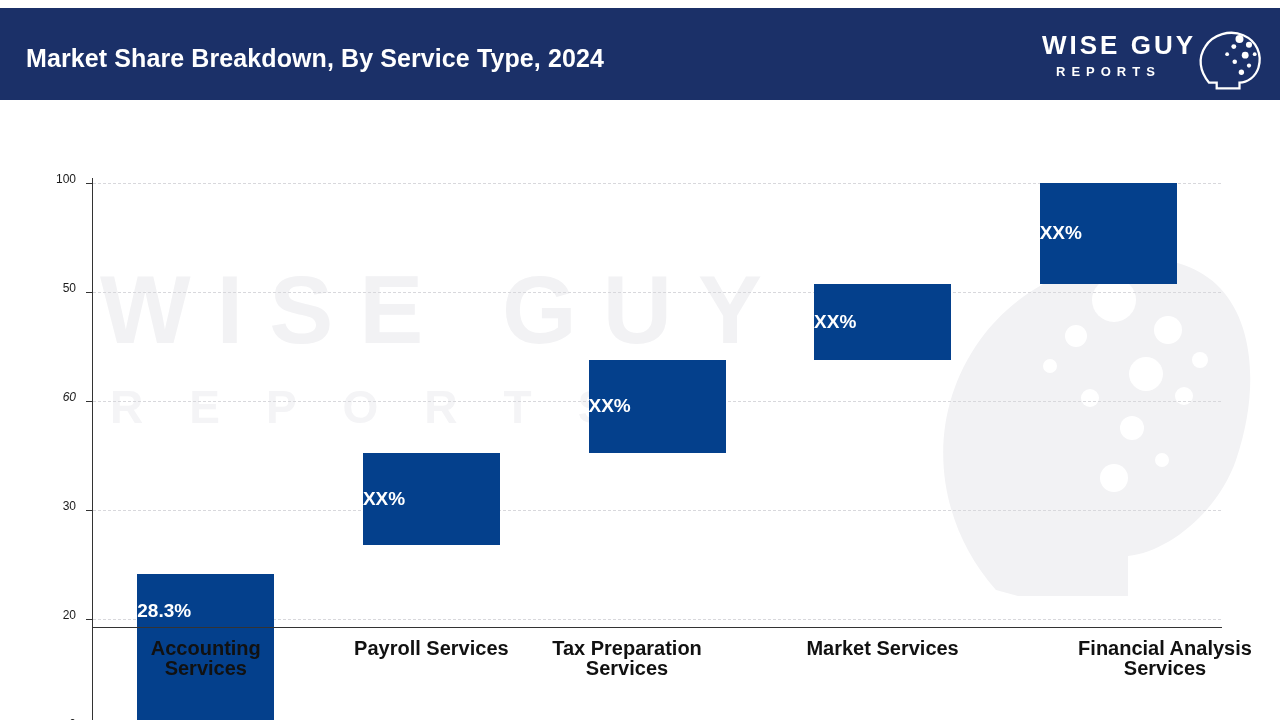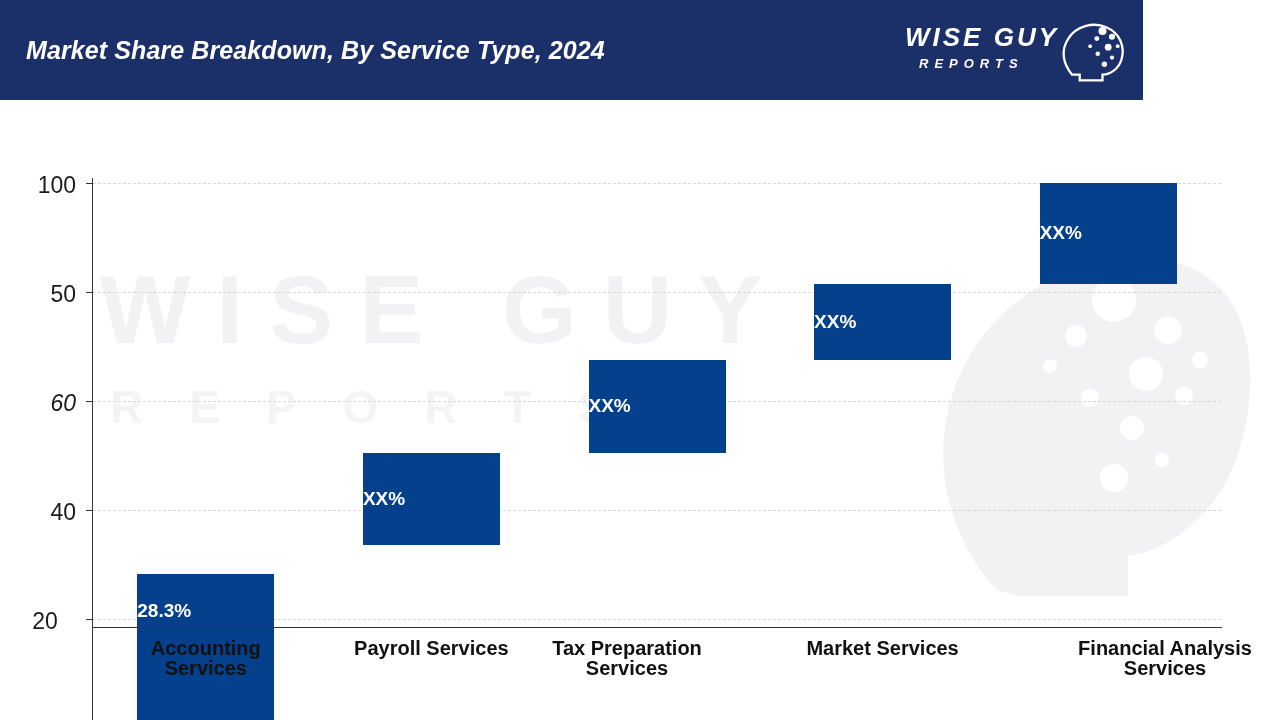--- a/index.html
+++ b/index.html
@@ -17,26 +17,25 @@
     position: relative;
     width: 1280px;
     height: 720px;
     background: #ffffff;
   }
 
   
   #header {
     position: absolute;
     left: 0;
-    top: 0;
-    width: 1143px;
+    top: 8px;
+    width: 1280px;
     height: 100px;
     background: #1b3068;
     box-sizing: border-box;
-    font-style: italic;
   }
   #header-title {
     position: absolute;
     left: 26px;
     top: 36px;
     font-size: 25px;
     font-weight: bold;
     color: #ffffff;
     letter-spacing: 0.1px;
     white-space: nowrap;
@@ -151,21 +150,21 @@
     top: 527px;
     width: 1130px;
     height: 0;
     border-top: 1px solid #333333;
   }
   .ytick-label {
     position: absolute;
     right: 0;
     width: 60px;
     text-align: right;
-    font-size: 23px;
+    font-size: 12px;
     color: #1a1a1a;
     transform: translateY(-11px);
   }
   .ytick-mark {
     position: absolute;
     left: 86px;
     width: 7px;
     height: 0;
     border-top: 1px solid #333333;
   }
@@ -259,23 +258,23 @@
         <div class="bar" style="left: 946.7px; top: 0px; width: 137px; height: 100.825px; background: rgb(4, 64, 140);">
           <span class="bar-label">XX%</span>
         </div>
       </div>
 
     <div id="axis-y"></div>
     <div id="axis-x"></div>
 
     <div id="ylabels">
         <div class="ytick-label" style="top: 628px; left: 14px; width: 62px;">0</div>
-        <div class="ytick-label" style="top: 519px; left: 14px; width: 62px; text-align: center;">20</div>
+        <div class="ytick-label" style="top: 519px; left: 14px; width: 62px;">20</div>
         <div class="ytick-mark" style="top: 519px;"></div>
-        <div class="ytick-label" style="top: 410px; left: 14px; width: 62px;">40</div>
+        <div class="ytick-label" style="top: 410px; left: 14px; width: 62px;">30</div>
         <div class="ytick-mark" style="top: 410px;"></div>
         <div class="ytick-label" style="top: 301px; left: 14px; width: 62px; font-style: italic;">60</div>
         <div class="ytick-mark" style="top: 301px;"></div>
         <div class="ytick-label" style="top: 192px; left: 14px; width: 62px;">50</div>
         <div class="ytick-mark" style="top: 192px;"></div>
         <div class="ytick-label" style="top: 83px; left: 14px; width: 62px;">100</div>
         <div class="ytick-mark" style="top: 83px;"></div>
       </div>
     <div id="catlabels">
         <div class="cat-label" style="left: 85.8px; width: 240px;">

